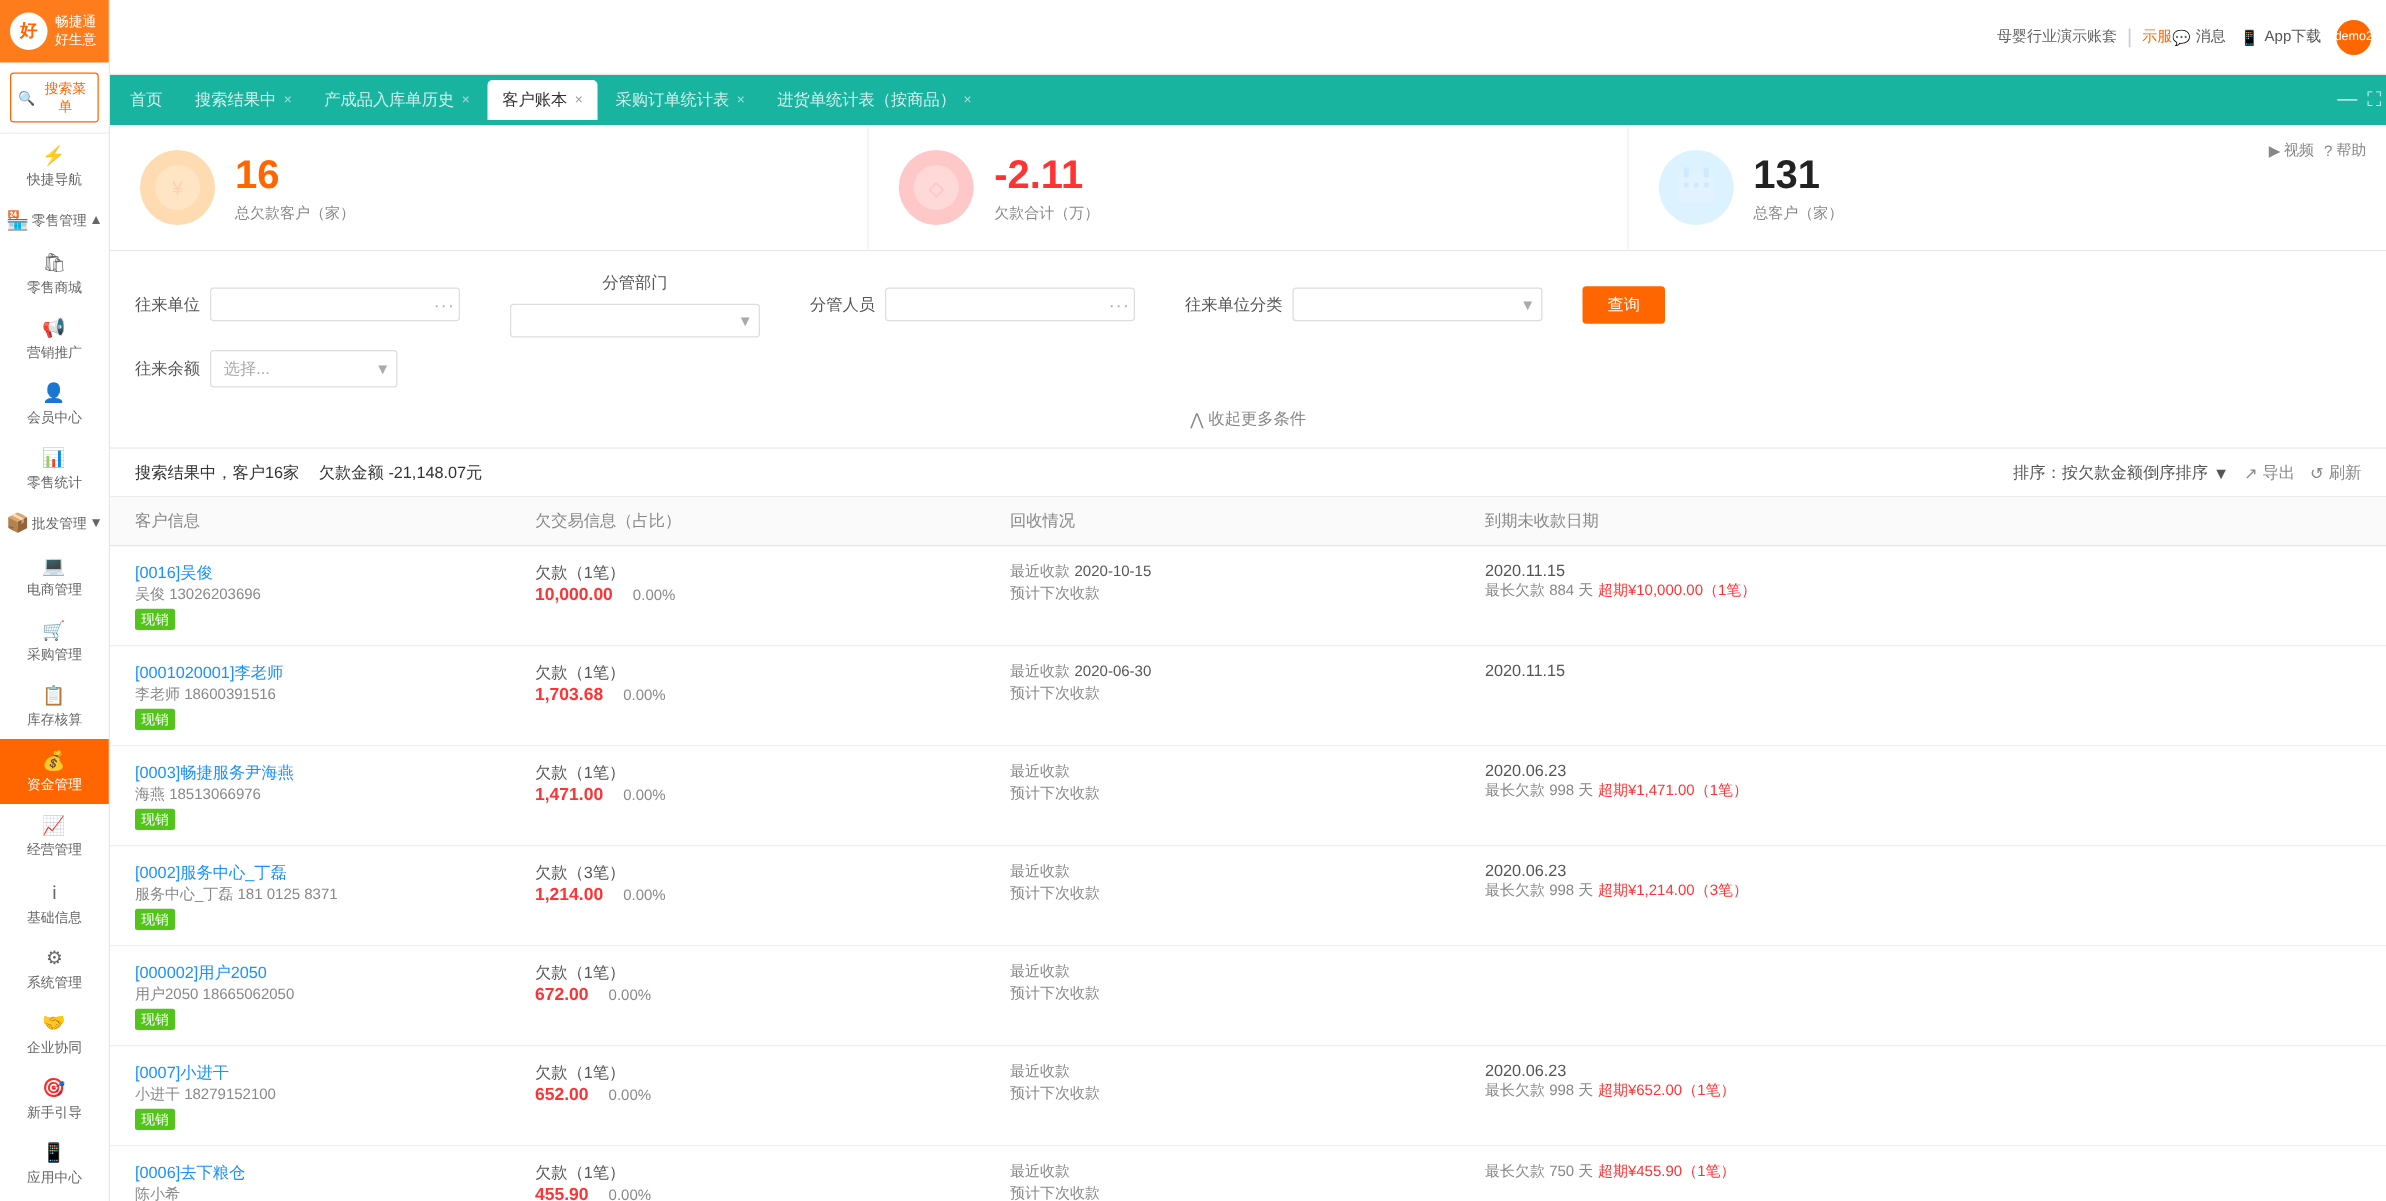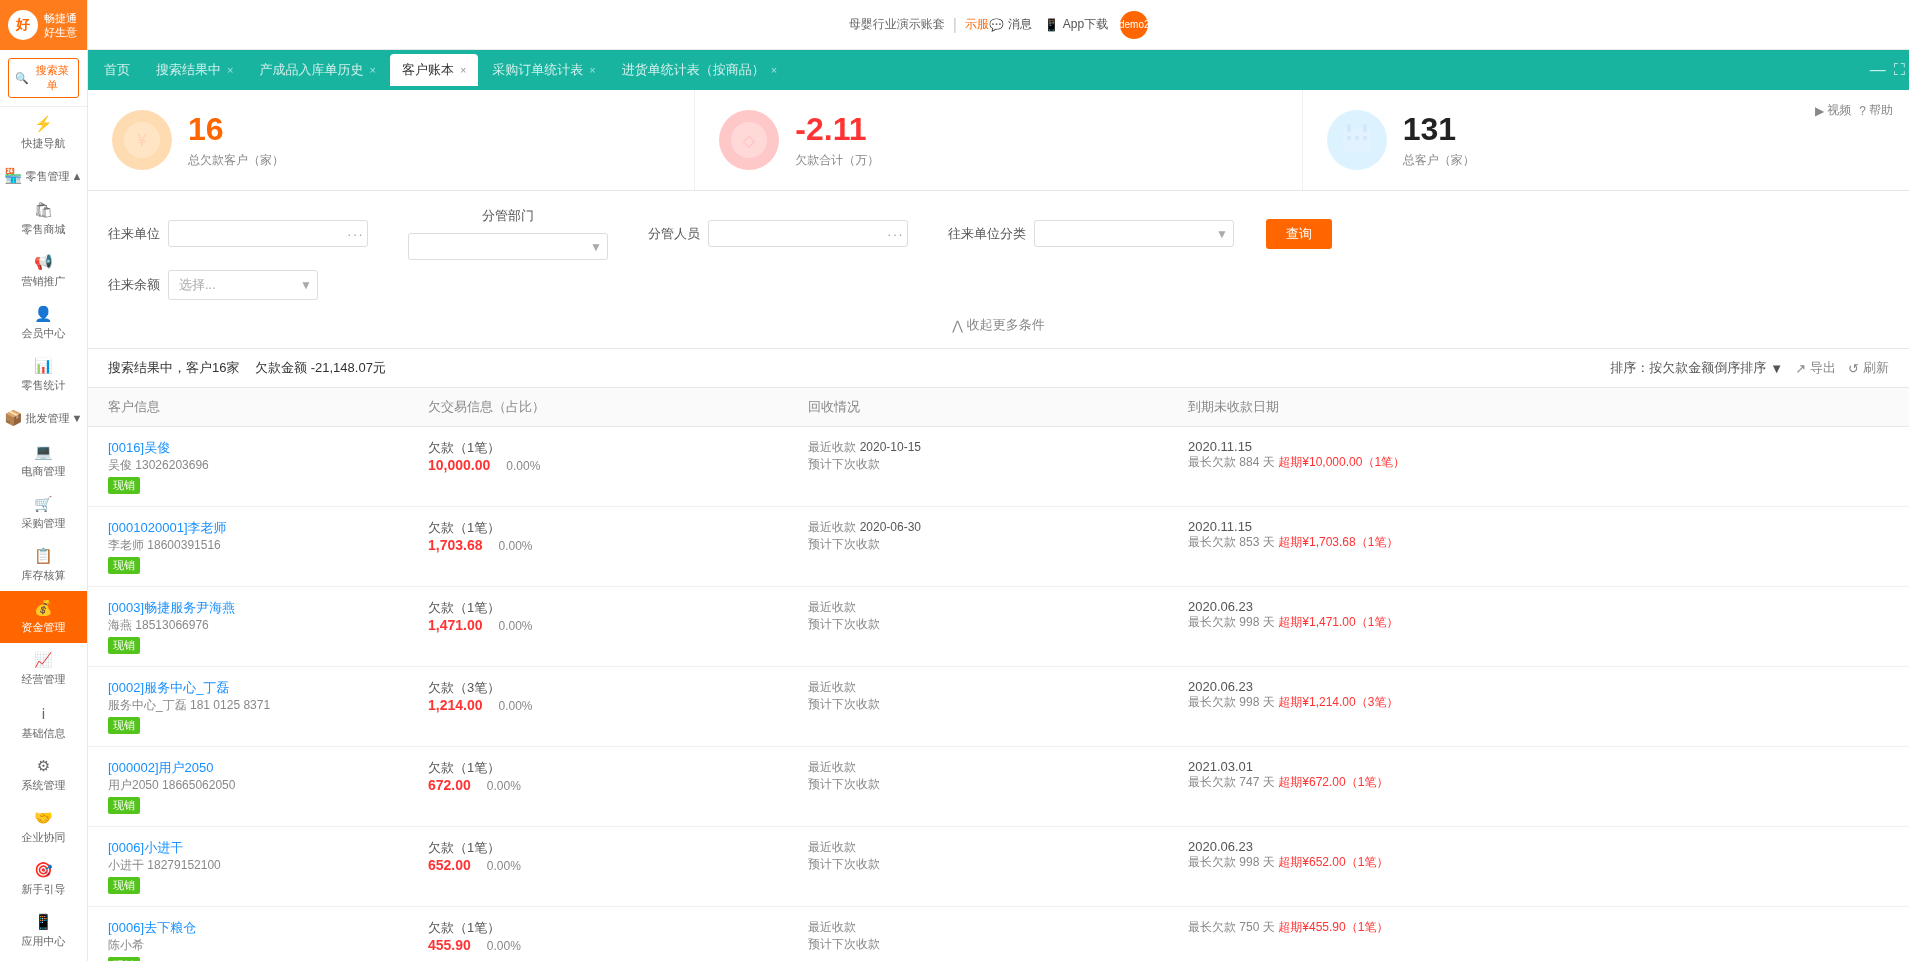--- a/index.html
+++ b/index.html
@@ -4,21 +4,21 @@
   <style>
     * { box-sizing: border-box; margin: 0; padding: 0; font-family: 'Microsoft YaHei', Arial, sans-serif; }
     body { background: #f5f5f5; font-size: 13px; color: #333; overflow: hidden; }
 
     
     .app-container { display: flex; height: 961px; width: 1909px; }
     .sidebar { width: 88px; background: #fff; border-right: 1px solid #e8e8e8; display: flex; flex-direction: column; flex-shrink: 0; }
     .main-area { flex: 1; display: flex; flex-direction: column; overflow: hidden; }
 
     
-    .topbar { background: #fff; height: 50px; display: flex; align-items: center; justify-content: center; padding: 0 12px; border-bottom: 1px solid #e8e8e8; }
+    .topbar { background: #fff; height: 60px; display: flex; align-items: center; justify-content: flex-end; padding: 0 12px; border-bottom: 1px solid #e8e8e8; }
     .topbar-left { display: flex; align-items: center; gap: 8px; font-size: 12px; color: #666; }
     .topbar-right { display: flex; align-items: center; gap: 12px; font-size: 12px; color: #555; }
     .topbar-right-item { display: flex; align-items: center; gap: 4px; cursor: pointer; }
     .avatar { width: 28px; height: 28px; border-radius: 50%; background: #ff6600; color: #fff; display: flex; align-items: center; justify-content: center; font-size: 11px; }
 
     
     .tabbar { background: #18b4a0; display: flex; align-items: center; height: 40px; padding: 0 4px; gap: 2px; }
     .tab { display: flex; align-items: center; padding: 0 12px; height: 32px; border-radius: 4px 4px 0 0; font-size: 13px; cursor: pointer; color: rgba(255,255,255,0.8); white-space: nowrap; }
     .tab.active { background: #fff; color: #333; border-radius: 4px 4px 0 0; }
     .tab-close { margin-left: 6px; color: rgba(255,255,255,0.6); font-size: 11px; cursor: pointer; }
@@ -436,21 +436,20 @@
                 <span class="debt-amount">1,703.68</span>
                 <span class="debt-percent">0.00%</span>
               </div>
             </div>
             <div>
               <div><span class="collect-label">最近收款</span> <span class="collect-value">2020-06-30</span></div>
               <div><span class="collect-label">预计下次收款</span></div>
             </div>
             <div>
               <div class="overdue-date">2020.11.15</div>
-              <div><span class="overdue-days">最长欠款 853 天</span> <a class="overdue-link">超期¥1,703.68（1笔）</a></div>
             </div>
           </div>
         </div>
 
         <div class="table-row-wrap">
           <div class="table-row">
             <div>
               <div><a class="customer-name">[0003]畅捷服务尹海燕</a></div>
               <div class="customer-phone">海燕  18513066976</div>
               <div><span class="customer-tag">现销</span></div>
@@ -509,31 +508,27 @@
               <div class="debt-count">欠款（1笔）</div>
               <div class="debt-row">
                 <span class="debt-amount">672.00</span>
                 <span class="debt-percent">0.00%</span>
               </div>
             </div>
             <div>
               <div><span class="collect-label">最近收款</span></div>
               <div><span class="collect-label">预计下次收款</span></div>
             </div>
-            <div>
-              <div class="overdue-date">2021.03.01</div>
-              <div><span class="overdue-days">最长欠款 747 天</span> <a class="overdue-link">超期¥672.00（1笔）</a></div>
-            </div>
-          </div>
-        </div>
-
-        <div class="table-row-wrap">
-          <div class="table-row">
-            <div>
-              <div><a class="customer-name">[0006]小进干</a></div>
+          </div>
+        </div>
+
+        <div class="table-row-wrap">
+          <div class="table-row">
+            <div>
+              <div><a class="customer-name">[0007]小进干</a></div>
               <div class="customer-phone">小进干  18279152100</div>
               <div><span class="customer-tag">现销</span></div>
             </div>
             <div>
               <div class="debt-count">欠款（1笔）</div>
               <div class="debt-row">
                 <span class="debt-amount">652.00</span>
                 <span class="debt-percent">0.00%</span>
               </div>
             </div>

